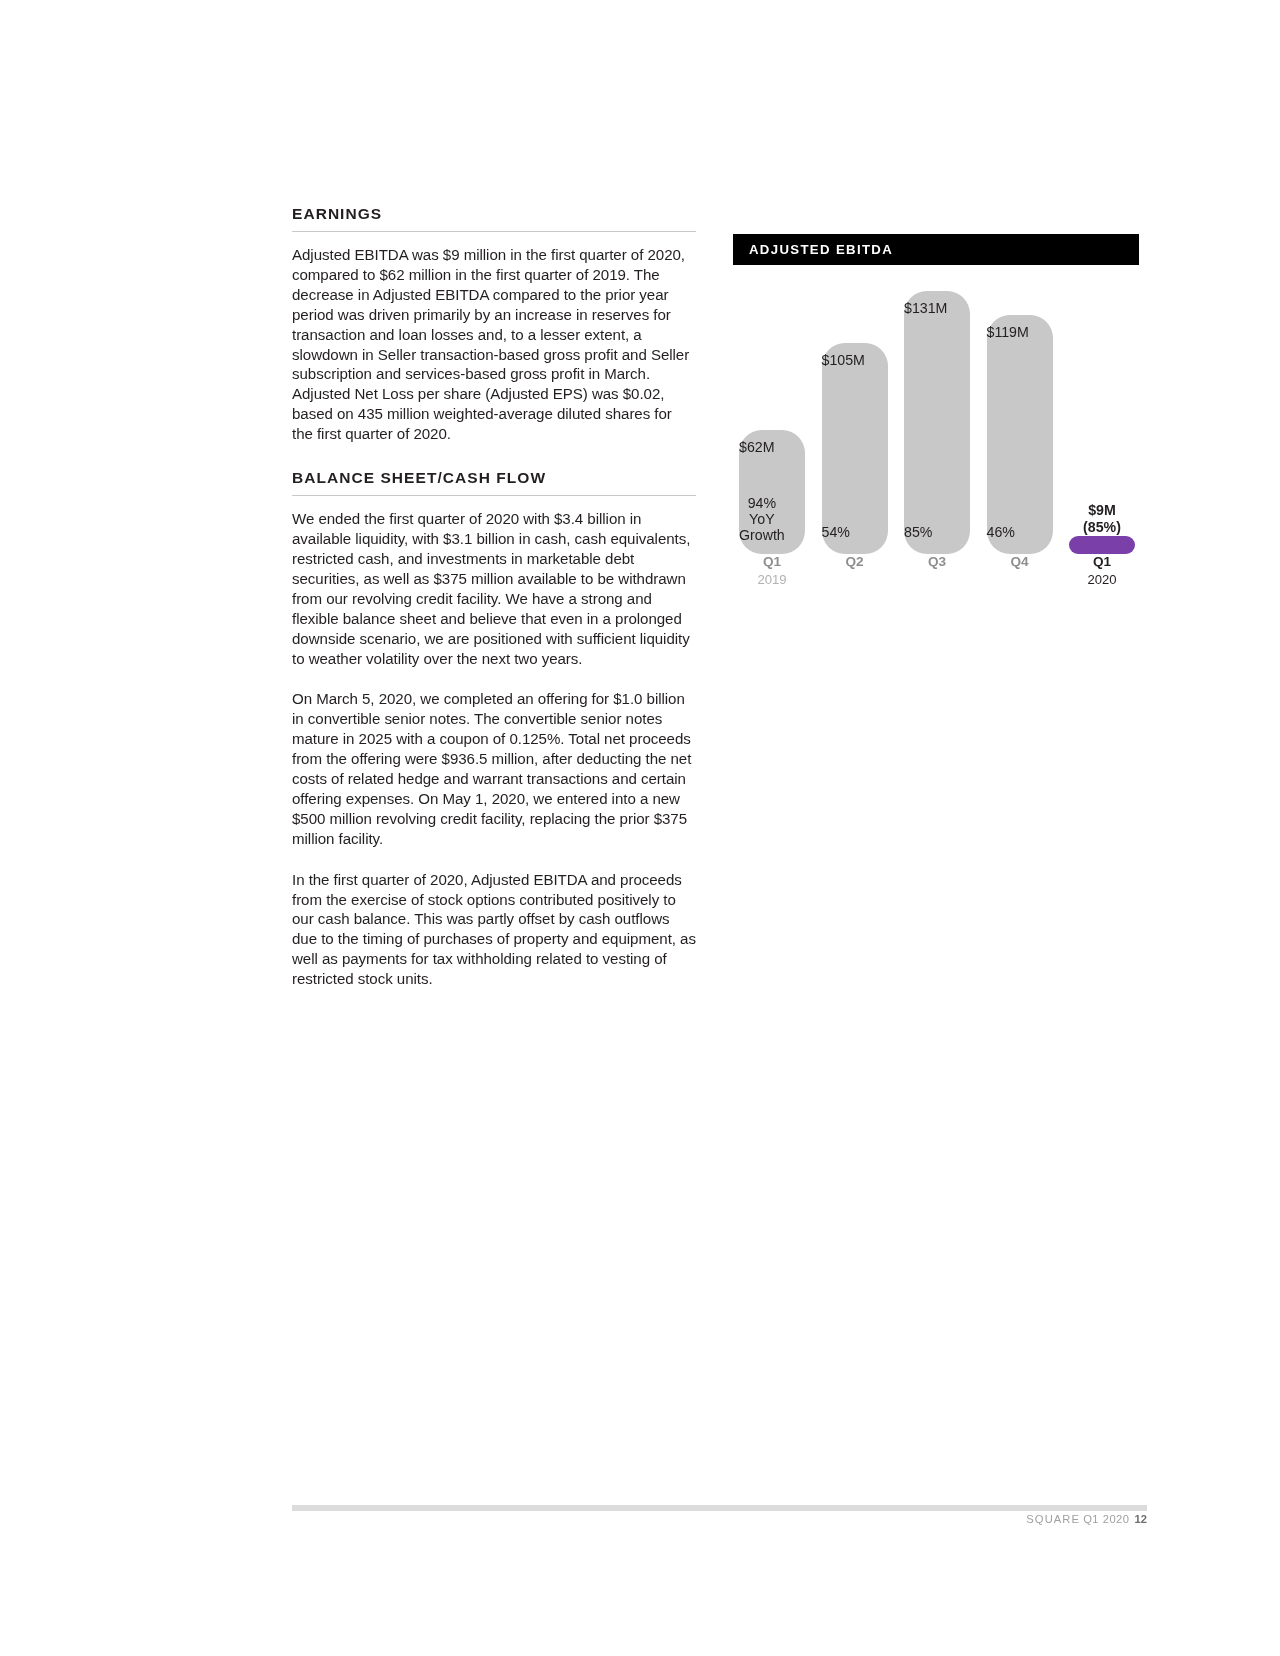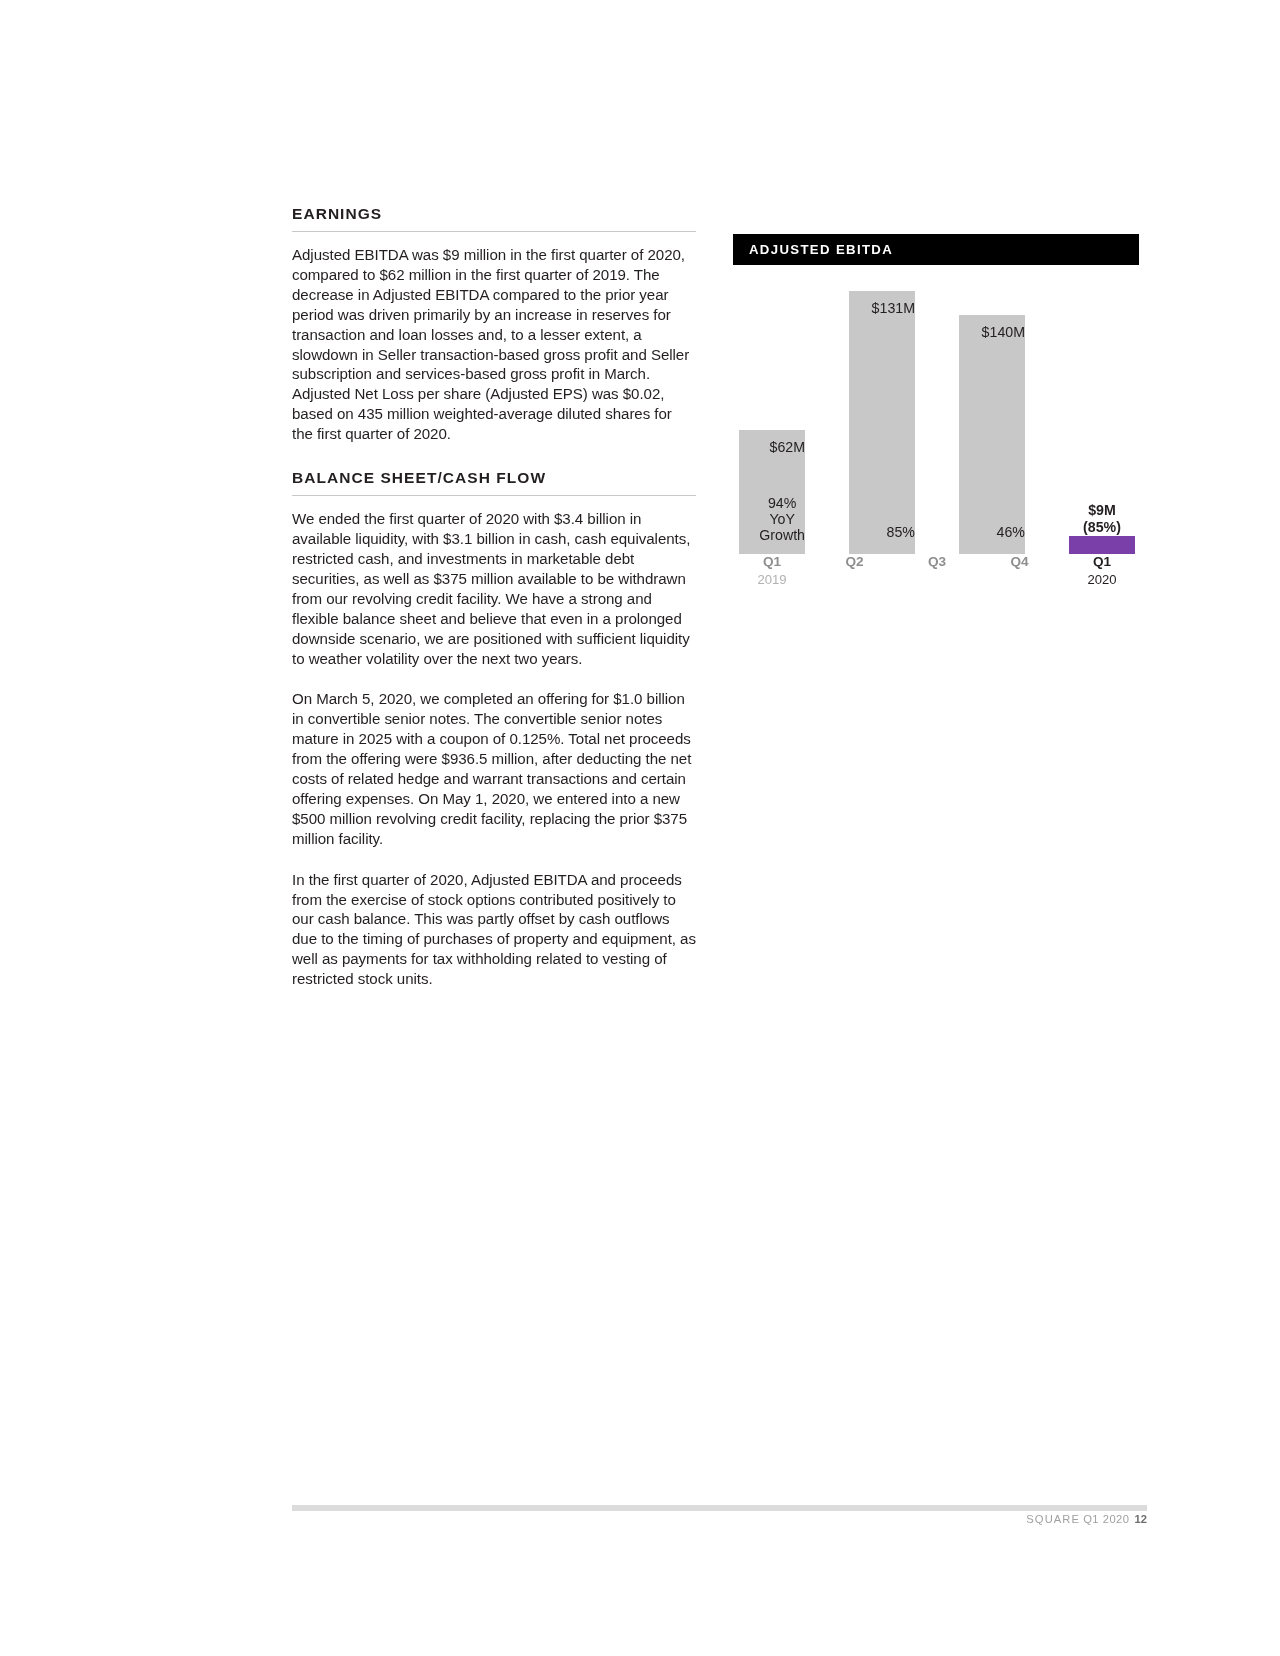--- a/index.html
+++ b/index.html
@@ -88,21 +88,22 @@
     position:relative;
   }
   .bar{
     width:100%;
     background:#c8c8c8;
     position:relative;
     box-sizing:border-box;
     display:flex;
     flex-direction:column;
     justify-content:space-between;
-    align-items:flex-end;
+    align-items:flex-start;
+    border-radius:23px;
   }
   .bar.accent{background:#7a3fa8;}
   .bar-value{
     font-size:14.2px;
     color:#231f20;
     padding-top:10px;
     line-height:1.12;
     white-space:nowrap;
   }
   .bar-growth{
@@ -212,32 +213,42 @@
                 <div class="bar-growth multi">
                   <div>94%</div>
                   <div>YoY</div>
                   <div>Growth</div>
                 </div>
               </div>
             </div>
           </div>
           <div class="bar-col">
             <div class="bar-outer">
+              <div class="bar" style="height: 211px;">
+                <div class="bar-value">$105M</div>
+                <div class="bar-growth single">
+                  <div>54%</div>
+                </div>
+              </div>
+            </div>
+          </div>
+          <div class="bar-col">
+            <div class="bar-outer">
               <div class="bar" style="height: 263px;">
                 <div class="bar-value">$131M</div>
                 <div class="bar-growth single">
                   <div>85%</div>
                 </div>
               </div>
             </div>
           </div>
           <div class="bar-col">
             <div class="bar-outer">
               <div class="bar" style="height: 239px;">
-                <div class="bar-value">$140M</div>
+                <div class="bar-value">$119M</div>
                 <div class="bar-growth single">
                   <div>46%</div>
                 </div>
               </div>
             </div>
           </div>
           <div class="bar-col">
             <div class="bar-outer">
               <div class="outside-label">
                 <div>$9M</div>

